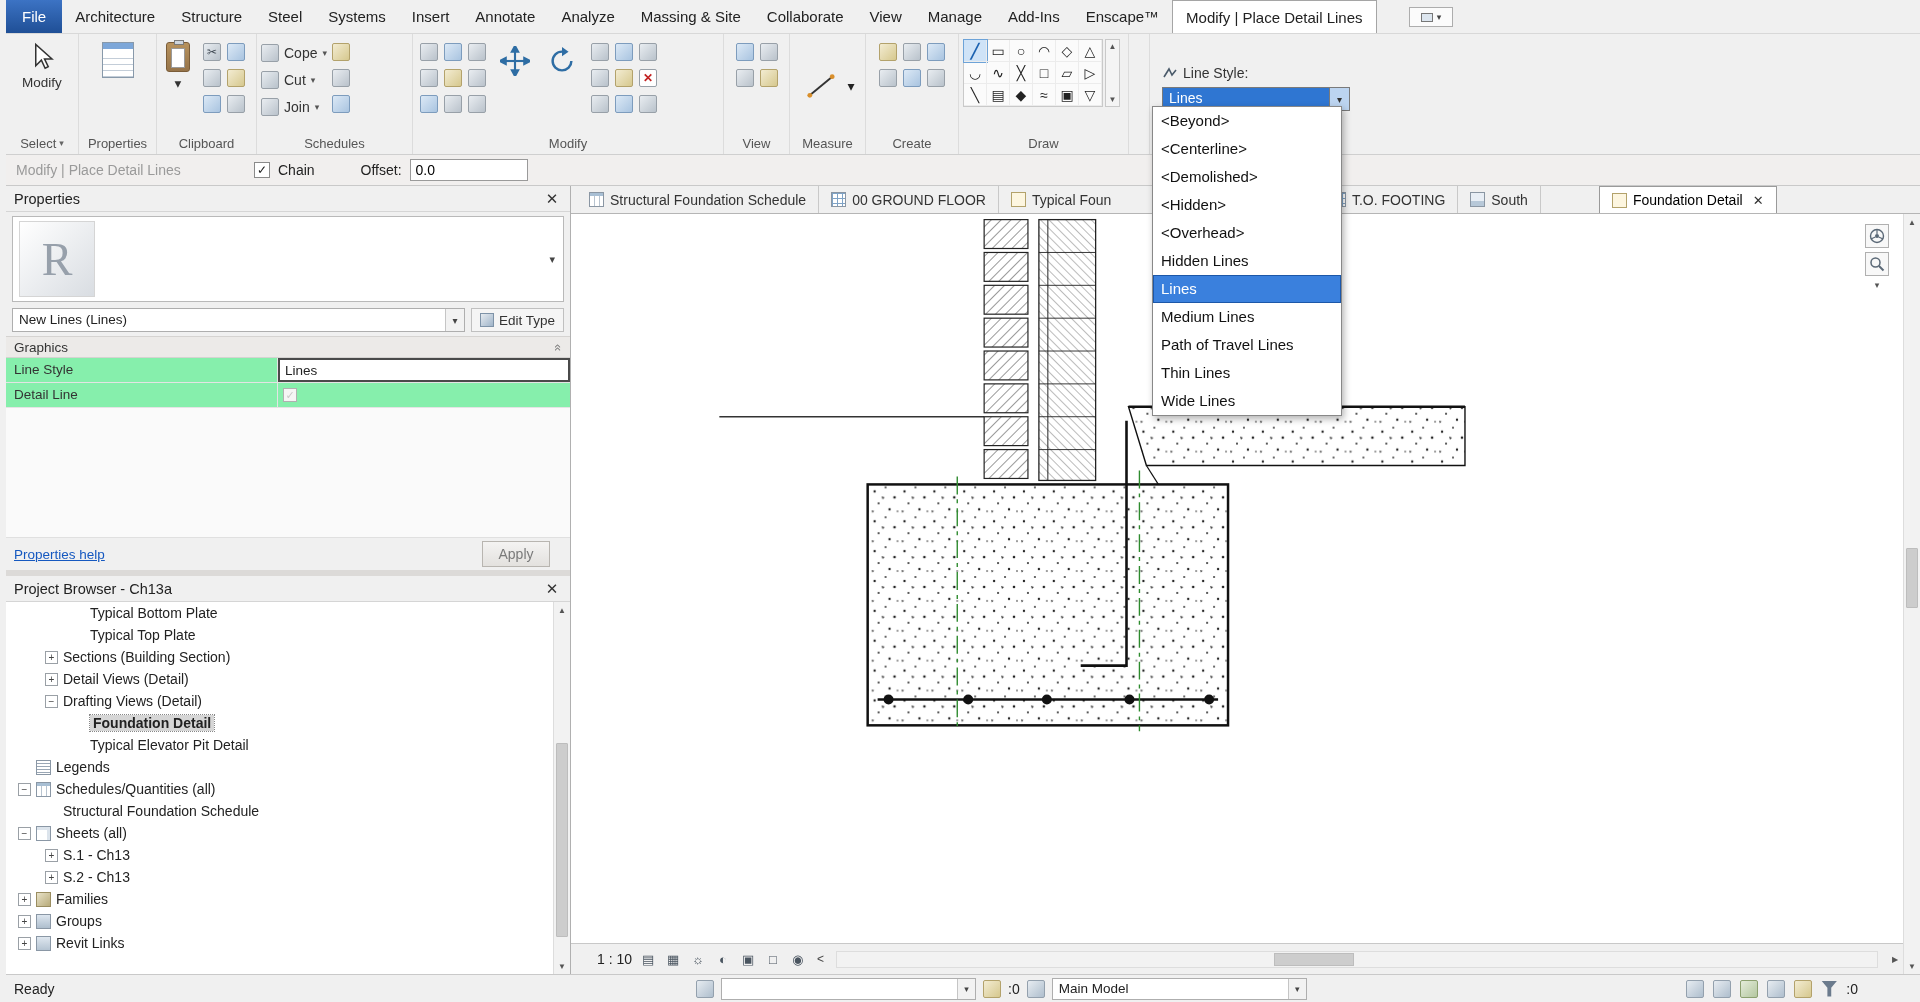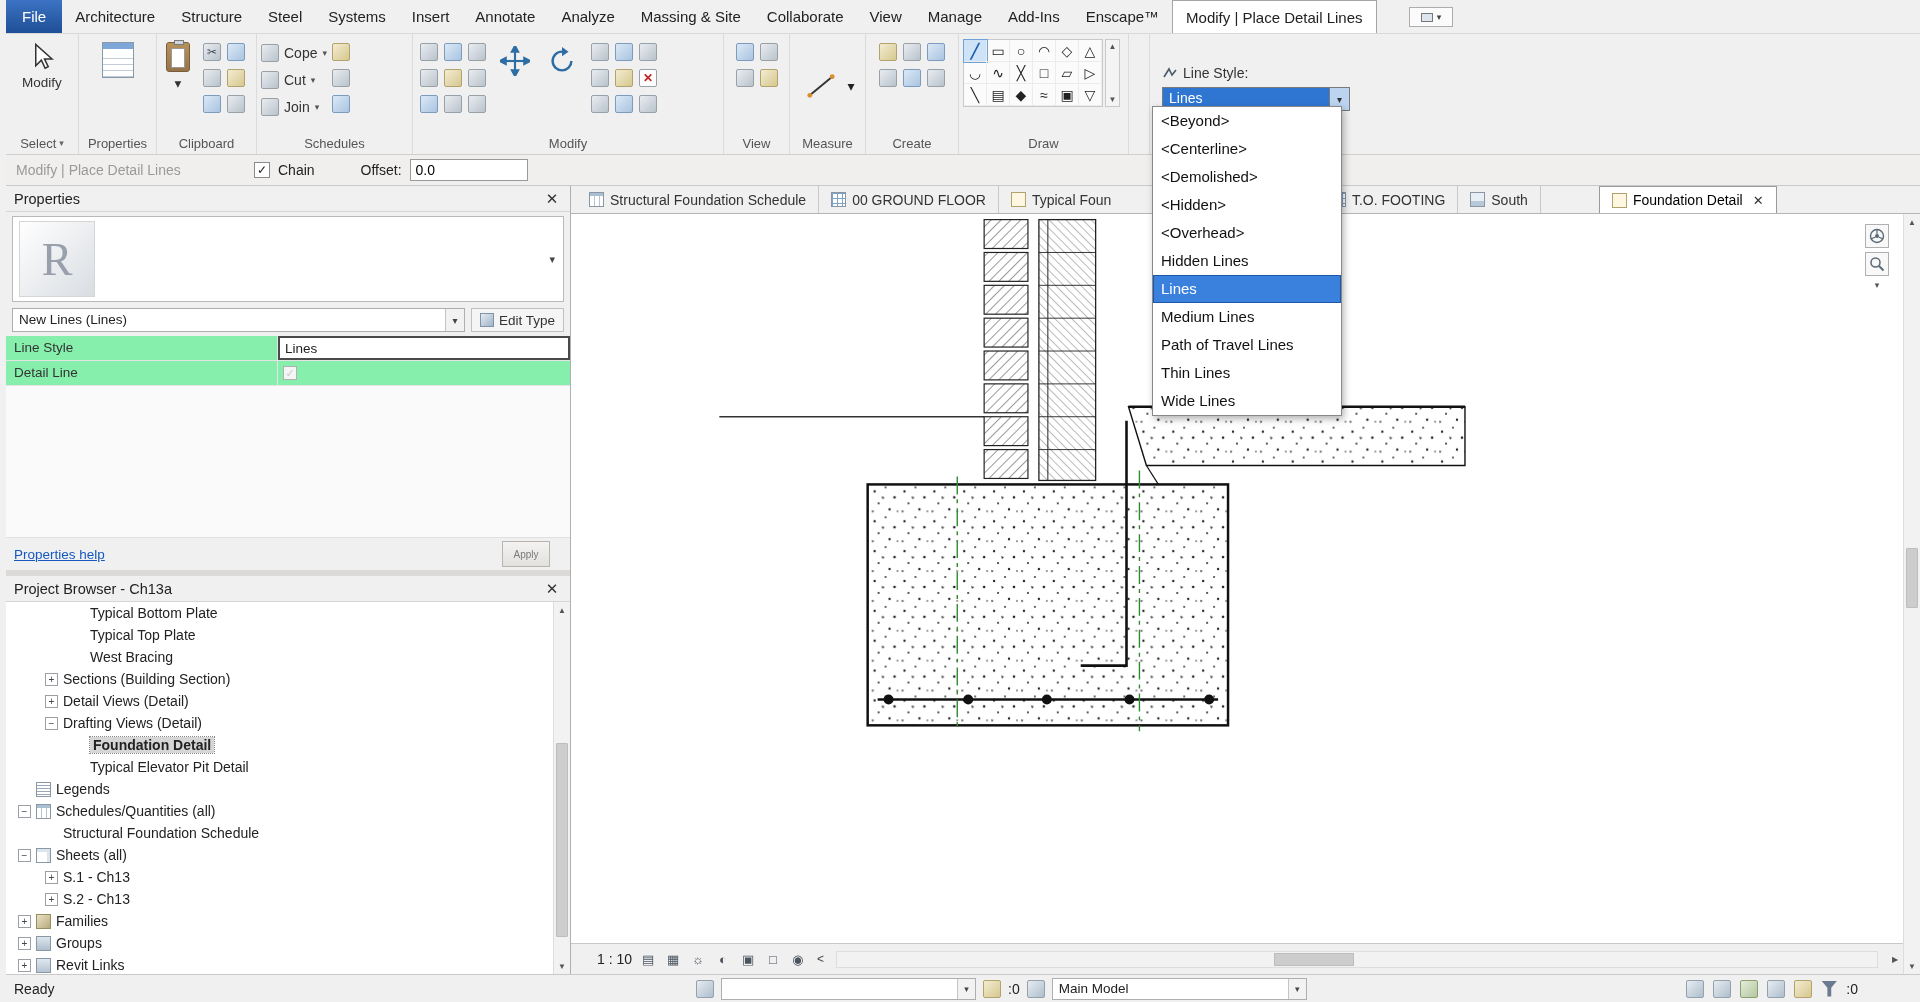--- a/index.html
+++ b/index.html
@@ -93,21 +93,21 @@
   .prop-row { display:flex; height:25px; border-bottom:1px solid #e4e4e4; background:#86efac; font-size:13.5px; }
   .prop-label { width:272px; border-right:1px solid #e4e4e4; padding:4px 8px; color:#333; }
   .prop-value { flex:1; display:flex; align-items:center; }
   .prop-value-text { display:block; width:100%; height:100%; padding:3px 5px; }
   .prop-row.editing .prop-value-text { border:2px solid #4a4a4a; background:#fff; }
   .prop-check { display:none; width:14px; height:14px; border:1px solid #b0b0b0; background:#f5f5f5; margin-left:5px; text-align:center; font-size:11px; line-height:12px; color:#c9c9c9; }
   .prop-row.checkrow .prop-check { display:inline-block; }
   .prop-filler { flex:1; background:#fafafa; border-bottom:1px solid #e0e0e0; }
   .prop-footer { height:32px; display:flex; align-items:center; padding:0 8px; flex:none; }
   .help-link { color:#1558c0; text-decoration:underline; font-size:13.5px; }
-  .apply-btn { margin-left:auto; margin-right:12px; width:48px; height:26px; background:linear-gradient(#f4f3f2,#e3e1de); border:1px solid #b8b5b0; color:#7a7a7a; font-size:10px; display:flex; align-items:center; justify-content:center; }
+  .apply-btn { margin-left:auto; margin-right:12px; width:68px; height:26px; background:linear-gradient(#f4f3f2,#e3e1de); border:1px solid #b8b5b0; color:#7a7a7a; font-size:14px; display:flex; align-items:center; justify-content:center; }
 
   
   .project-browser { flex:1; background:#f0f0f0; display:flex; flex-direction:column; overflow:hidden; }
   .tree-area { flex:1; background:#fff; position:relative; overflow:hidden; }
   .tree-scrolled { position:absolute; inset:0 17px 0 0; overflow:hidden; }
   .tree-row { display:flex; align-items:center; gap:5px; height:22px; padding-left:calc(12px + var(--indent,0) * 27px); white-space:nowrap; font-size:14px; color:#222; }
   .tree-exp { width:13px; height:13px; border:1px solid #9aa0a6; background:#fff; font-size:10px; line-height:11px; text-align:center; color:#444; flex:none; }
   .tree-exp:empty { visibility:hidden; }
   .tree-ico { display:none; width:15px; height:15px; flex:none; border:1px solid #8a97a5; }
   .tree-ico.has-ico { display:inline-block; }
@@ -494,20 +494,24 @@
         <div class="combo-row">
           <div class="combo white">
             <span class="combo-val">New Lines (Lines)</span>
             <span class="combo-arrow">▾</span>
           </div>
           <div class="edit-type">
             <span class="et-ico"></span>
             <span>Edit Type</span>
           </div>
         </div>
+        <div class="section-hd">
+          <span>Graphics</span>
+          <span class="collapse-glyph">«</span>
+        </div>
         <div class="prop-grid">
 
             <div class="prop-row editing">
               <div class="prop-label">Line Style</div>
               <div class="prop-value">
                 <span class="prop-value-text">Lines</span>
 
               </div>
             </div>
 
@@ -539,25 +543,20 @@
 
                 <span class="tree-label">Typical Bottom Plate</span>
               </div>
 
               <div class="tree-row" style="--indent: 2;">
                 <span class="tree-exp"></span>
 
                 <span class="tree-label">Typical Top Plate</span>
               </div>
 
-              <div class="tree-row" style="--indent: 2;">
-                <span class="tree-exp"></span>
-
-                <span class="tree-label">West Bracing</span>
-              </div>
 
               <div class="tree-row" style="--indent: 1;">
                 <span class="tree-exp">+</span>
 
                 <span class="tree-label">Sections (Building Section)</span>
               </div>
 
               <div class="tree-row" style="--indent: 1;">
                 <span class="tree-exp">+</span>
 

